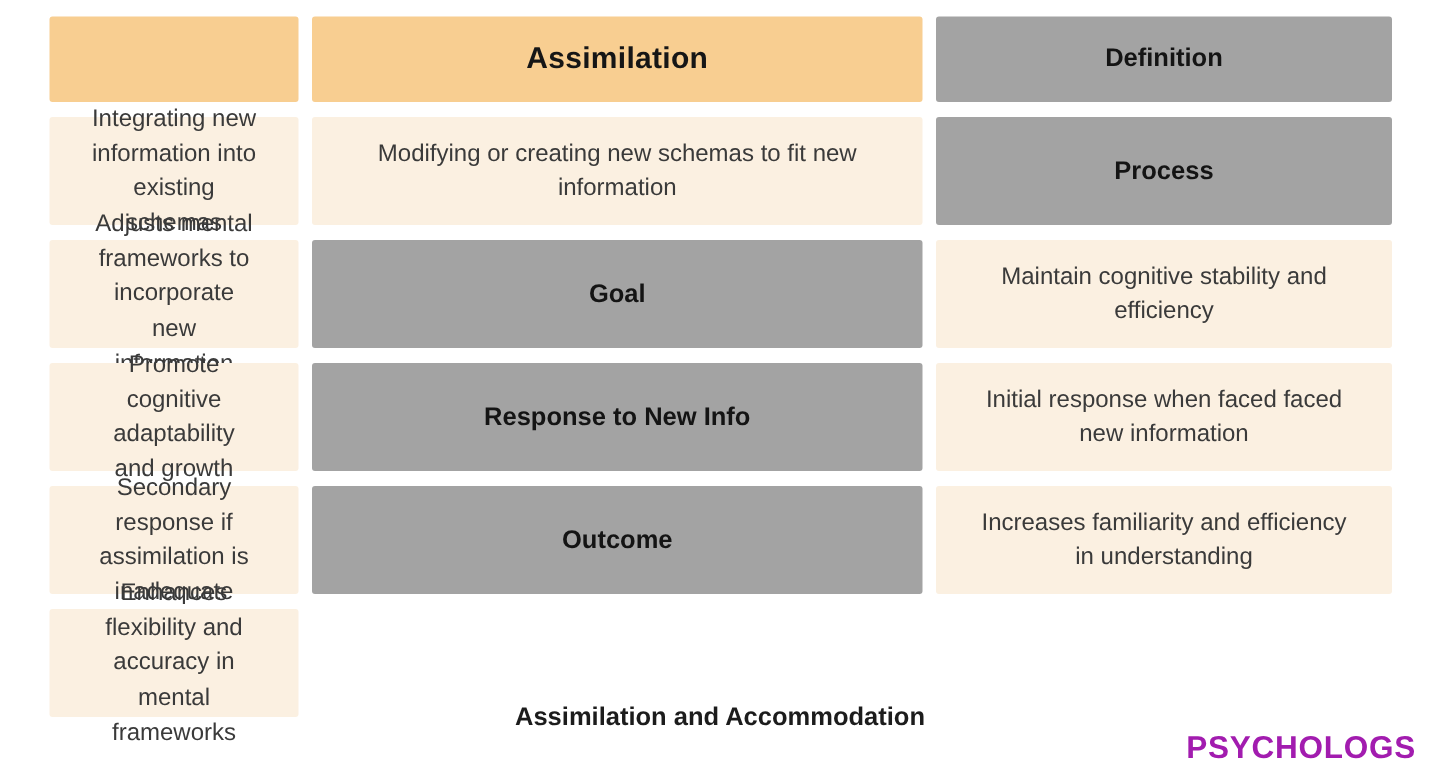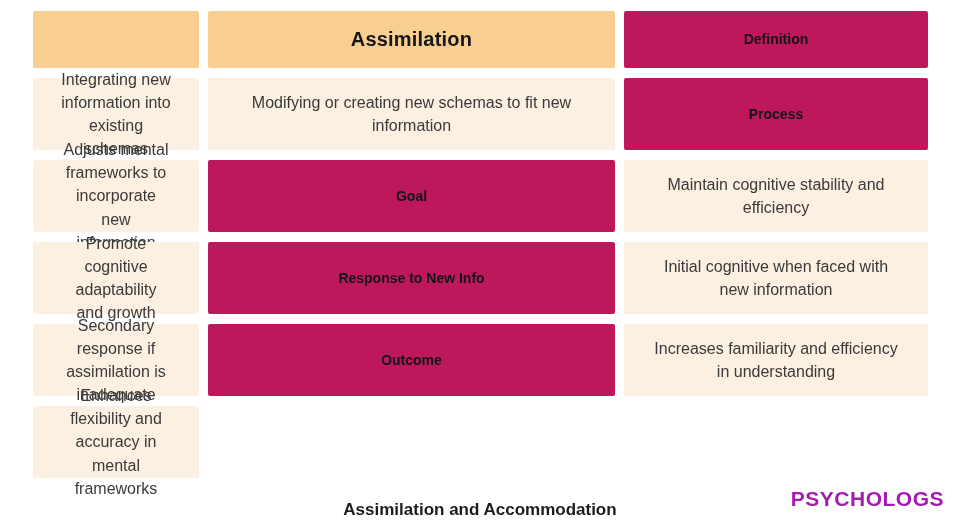--- a/index.html
+++ b/index.html
@@ -36,39 +36,39 @@
     text-align: center;
   }
   .head-cell {
     background: #f8ce91;
     font-weight: 700;
     font-size: 20px;
     color: #161616;
     letter-spacing: 0.2px;
   }
   .label-cell {
-    background: #be185d;
+    background: #a3a3a3;
     font-weight: 700;
-    font-size: 14px;
+    font-size: 17px;
     color: #141414;
     padding: 0 10px;
     line-height: 1.35;
   }
   .body-cell {
     background: #fbf0e1;
     font-size: 16px;
     color: #3a3a3a;
     padding: 0 28px;
     line-height: 1.45;
   }
   .caption {
     position: absolute;
     left: 0;
     right: 0;
-    top: 500px;
+    top: 468px;
     text-align: center;
     font-weight: 700;
     font-size: 17px;
     color: #1c1c1c;
   }
   .logo {
     position: absolute;
     right: 16px;
     top: 487px;
     font-weight: 800;
@@ -94,21 +94,21 @@
     <div class="cell body-cell">Modifying or creating new schemas to fit new information</div>
 
     <div class="cell label-cell">Process</div>
     <div class="cell body-cell">Adjusts mental frameworks to incorporate new information</div>
 
     <div class="cell label-cell">Goal</div>
     <div class="cell body-cell">Maintain cognitive stability and efficiency</div>
     <div class="cell body-cell">Promote cognitive adaptability and growth</div>
 
     <div class="cell label-cell">Response to New Info</div>
-    <div class="cell body-cell">Initial cognitive when faced with new information</div>
+    <div class="cell body-cell">Initial response when faced faced new information</div>
     <div class="cell body-cell">Secondary response if assimilation is inadequate</div>
 
     <div class="cell label-cell">Outcome</div>
     <div class="cell body-cell">Increases familiarity and efficiency in understanding</div>
     <div class="cell body-cell">Enhances flexibility and accuracy in mental frameworks</div>
 
   </div>
 
   <div class="caption">Assimilation and Accommodation</div>
 

